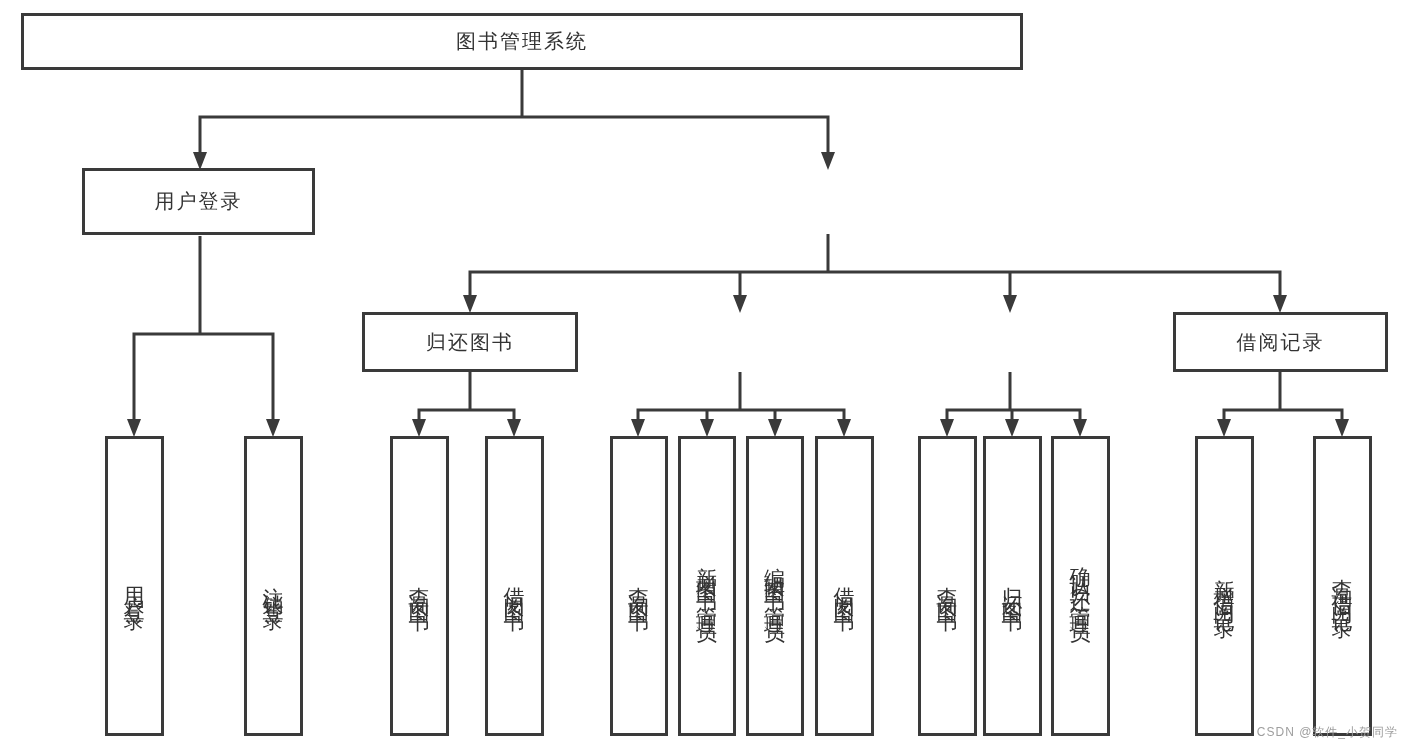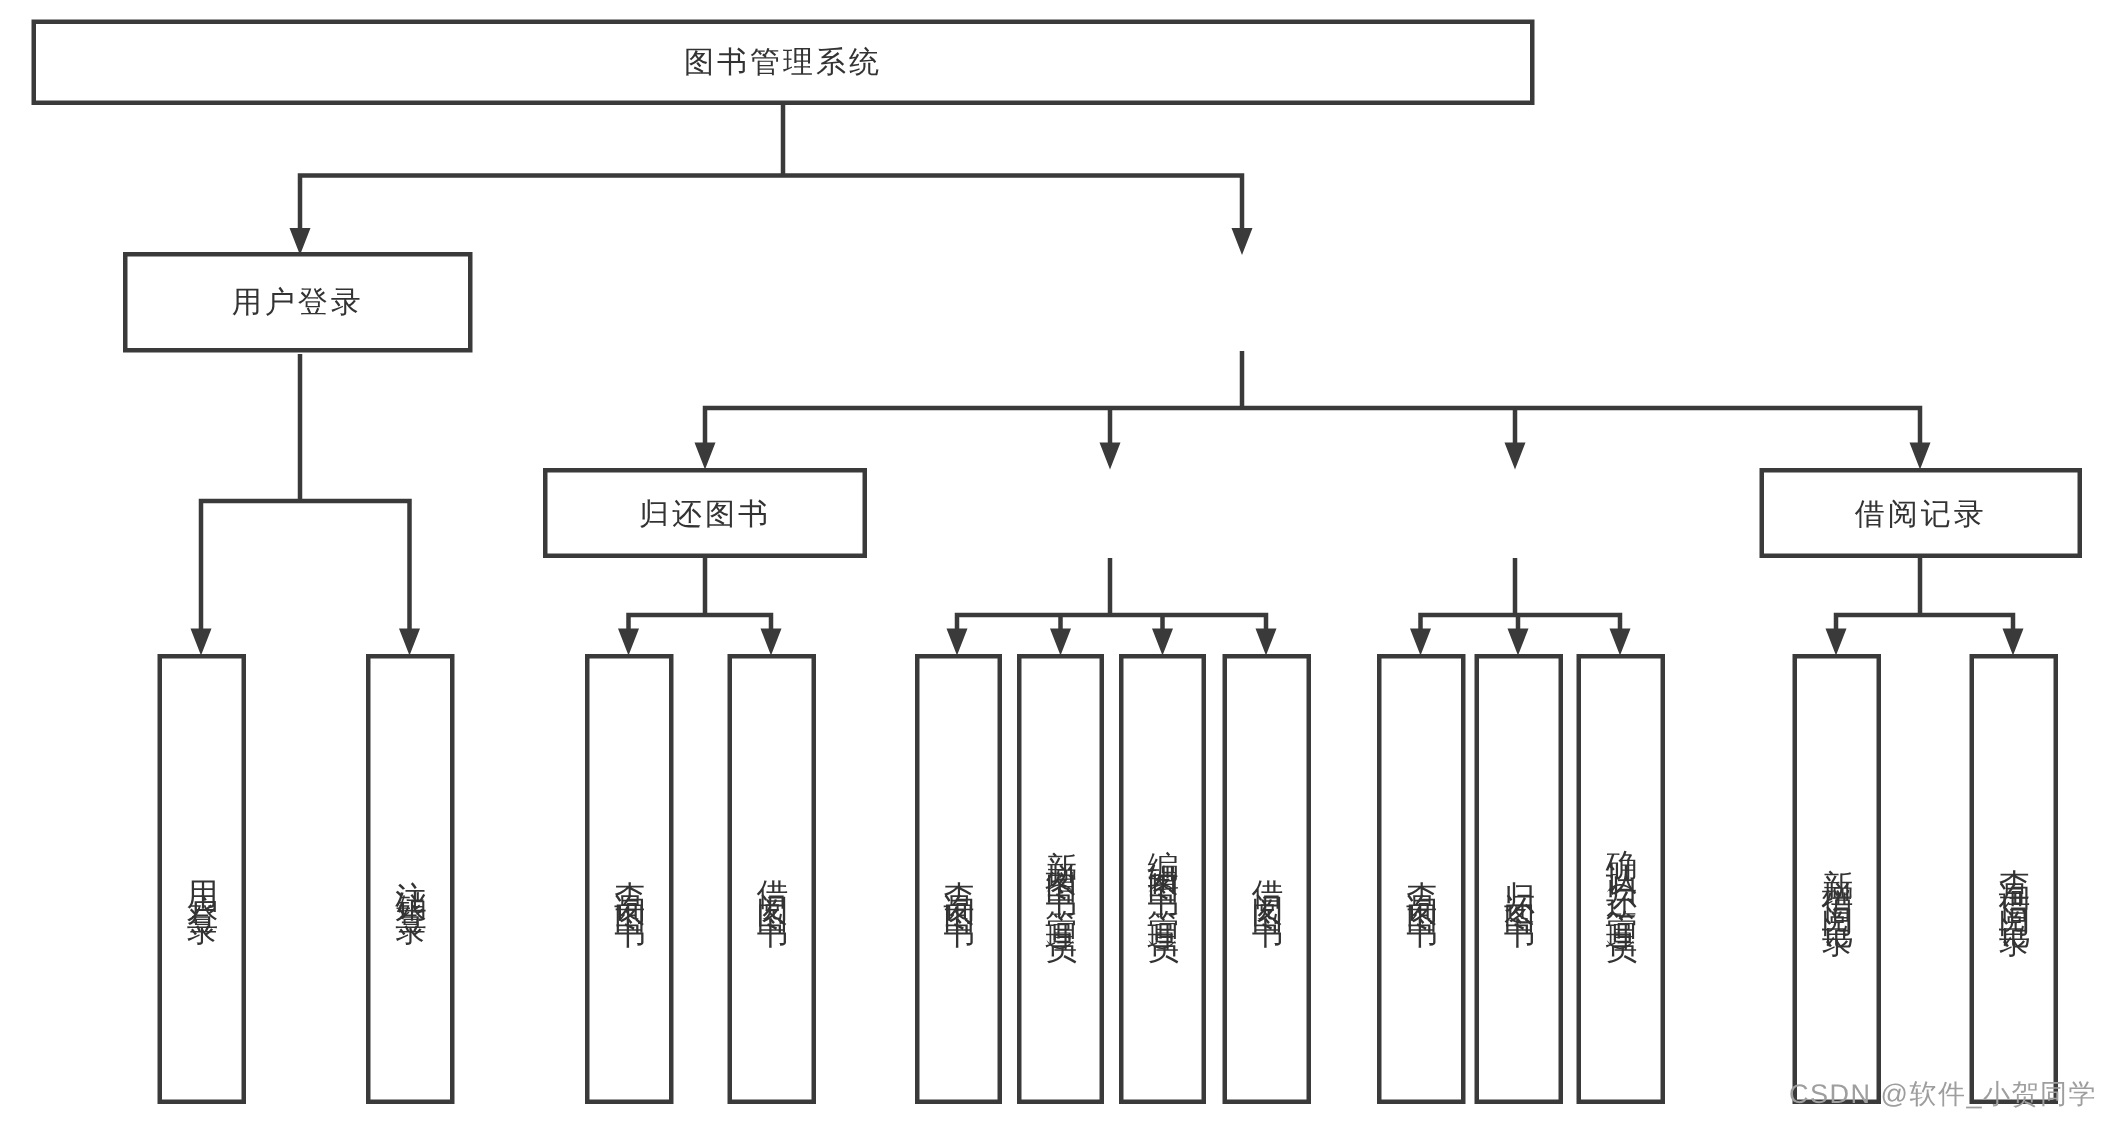--- a/index.html
+++ b/index.html
@@ -16,21 +16,21 @@
     text-align:center;
   }
   .hbox{font-size:20px;letter-spacing:2px;white-space:nowrap;}
   .root{font-size:20px;}
   .leaf{
     writing-mode:vertical-rl;text-orientation:mixed;
     font-size:21px;letter-spacing:8px;line-height:1;
   }
   .watermark{
     position:absolute;z-index:5;right:7px;bottom:6px;
-    font-size:18px;color:#9e9e9e;letter-spacing:1px;white-space:nowrap;
+    font-size:12px;color:#9e9e9e;letter-spacing:1px;white-space:nowrap;
   }
 </style>
 </head>
 <body>
 
 <div class="stage">
 
   <svg class="wires" width="1405" height="747" viewBox="0 0 1405 747">
     <g stroke="#3a3a3a" stroke-width="3" fill="none">
 

